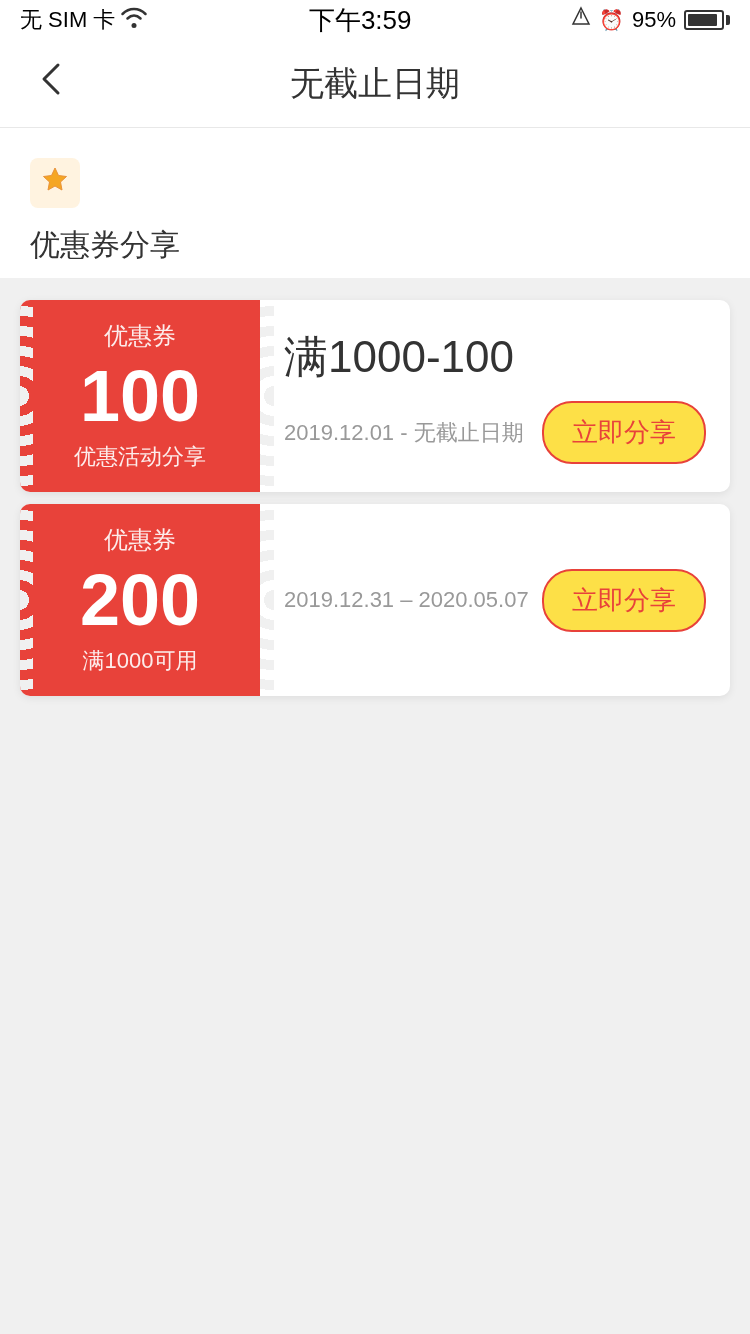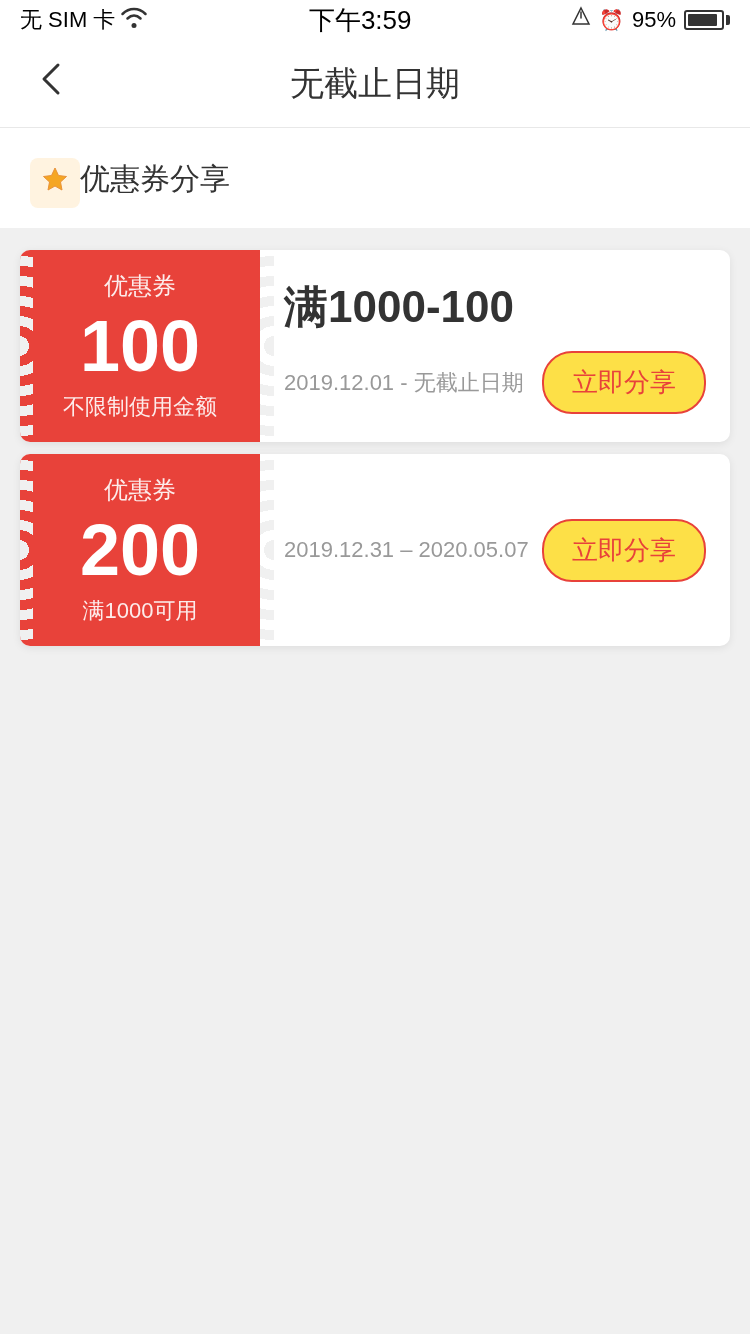--- a/index.html
+++ b/index.html
@@ -89,24 +89,26 @@
     }
     .nav-title {
       font-size: 34px;
       font-weight: 500;
       color: #333;
     }
 
     
     .section-header {
       background: #fff;
-      padding: 30px 30px 20px;
+      padding: 30px 30px 12px;
       display: flex;
       align-items: flex-start;
+      gap: 16px;
       margin-bottom: 2px;
+      flex-direction: column;
     }
     .section-icon {
       width: 50px;
       height: 50px;
       flex-shrink: 0;
     }
     .section-text .section-title {
       font-size: 30px;
       font-weight: 500;
       color: #333;
@@ -204,21 +206,21 @@
     .coupon-right {
       flex: 1;
       padding: 20px 24px;
       display: flex;
       flex-direction: column;
       justify-content: center;
       gap: 14px;
     }
     .coupon-name {
       font-size: 44px;
-      font-weight: bold;
+      font-weight: normal;
       color: #333;
     }
     .coupon-bottom {
       display: flex;
       align-items: center;
       justify-content: space-between;
       gap: 10px;
     }
     .coupon-date {
       font-size: 22px;
@@ -298,21 +300,21 @@
     <div class="section-title">优惠券分享</div>
   </div>
 </div>
 
 <div class="coupon-list">
 
   <div class="coupon-card">
     <div class="coupon-left">
       <div class="coupon-type-label">优惠券</div>
       <div class="coupon-value">100</div>
-      <div class="coupon-condition">不限制使用金额</div>
+      <div class="coupon-condition">优惠活动分享</div>
     </div>
     <div class="coupon-right">
       <div class="coupon-name">满1000-100</div>
       <div class="coupon-bottom">
         <span class="coupon-date">2019.12.01 - 无截止日期</span>
         <button class="share-btn">立即分享</button>
       </div>
     </div>
   </div>
 

